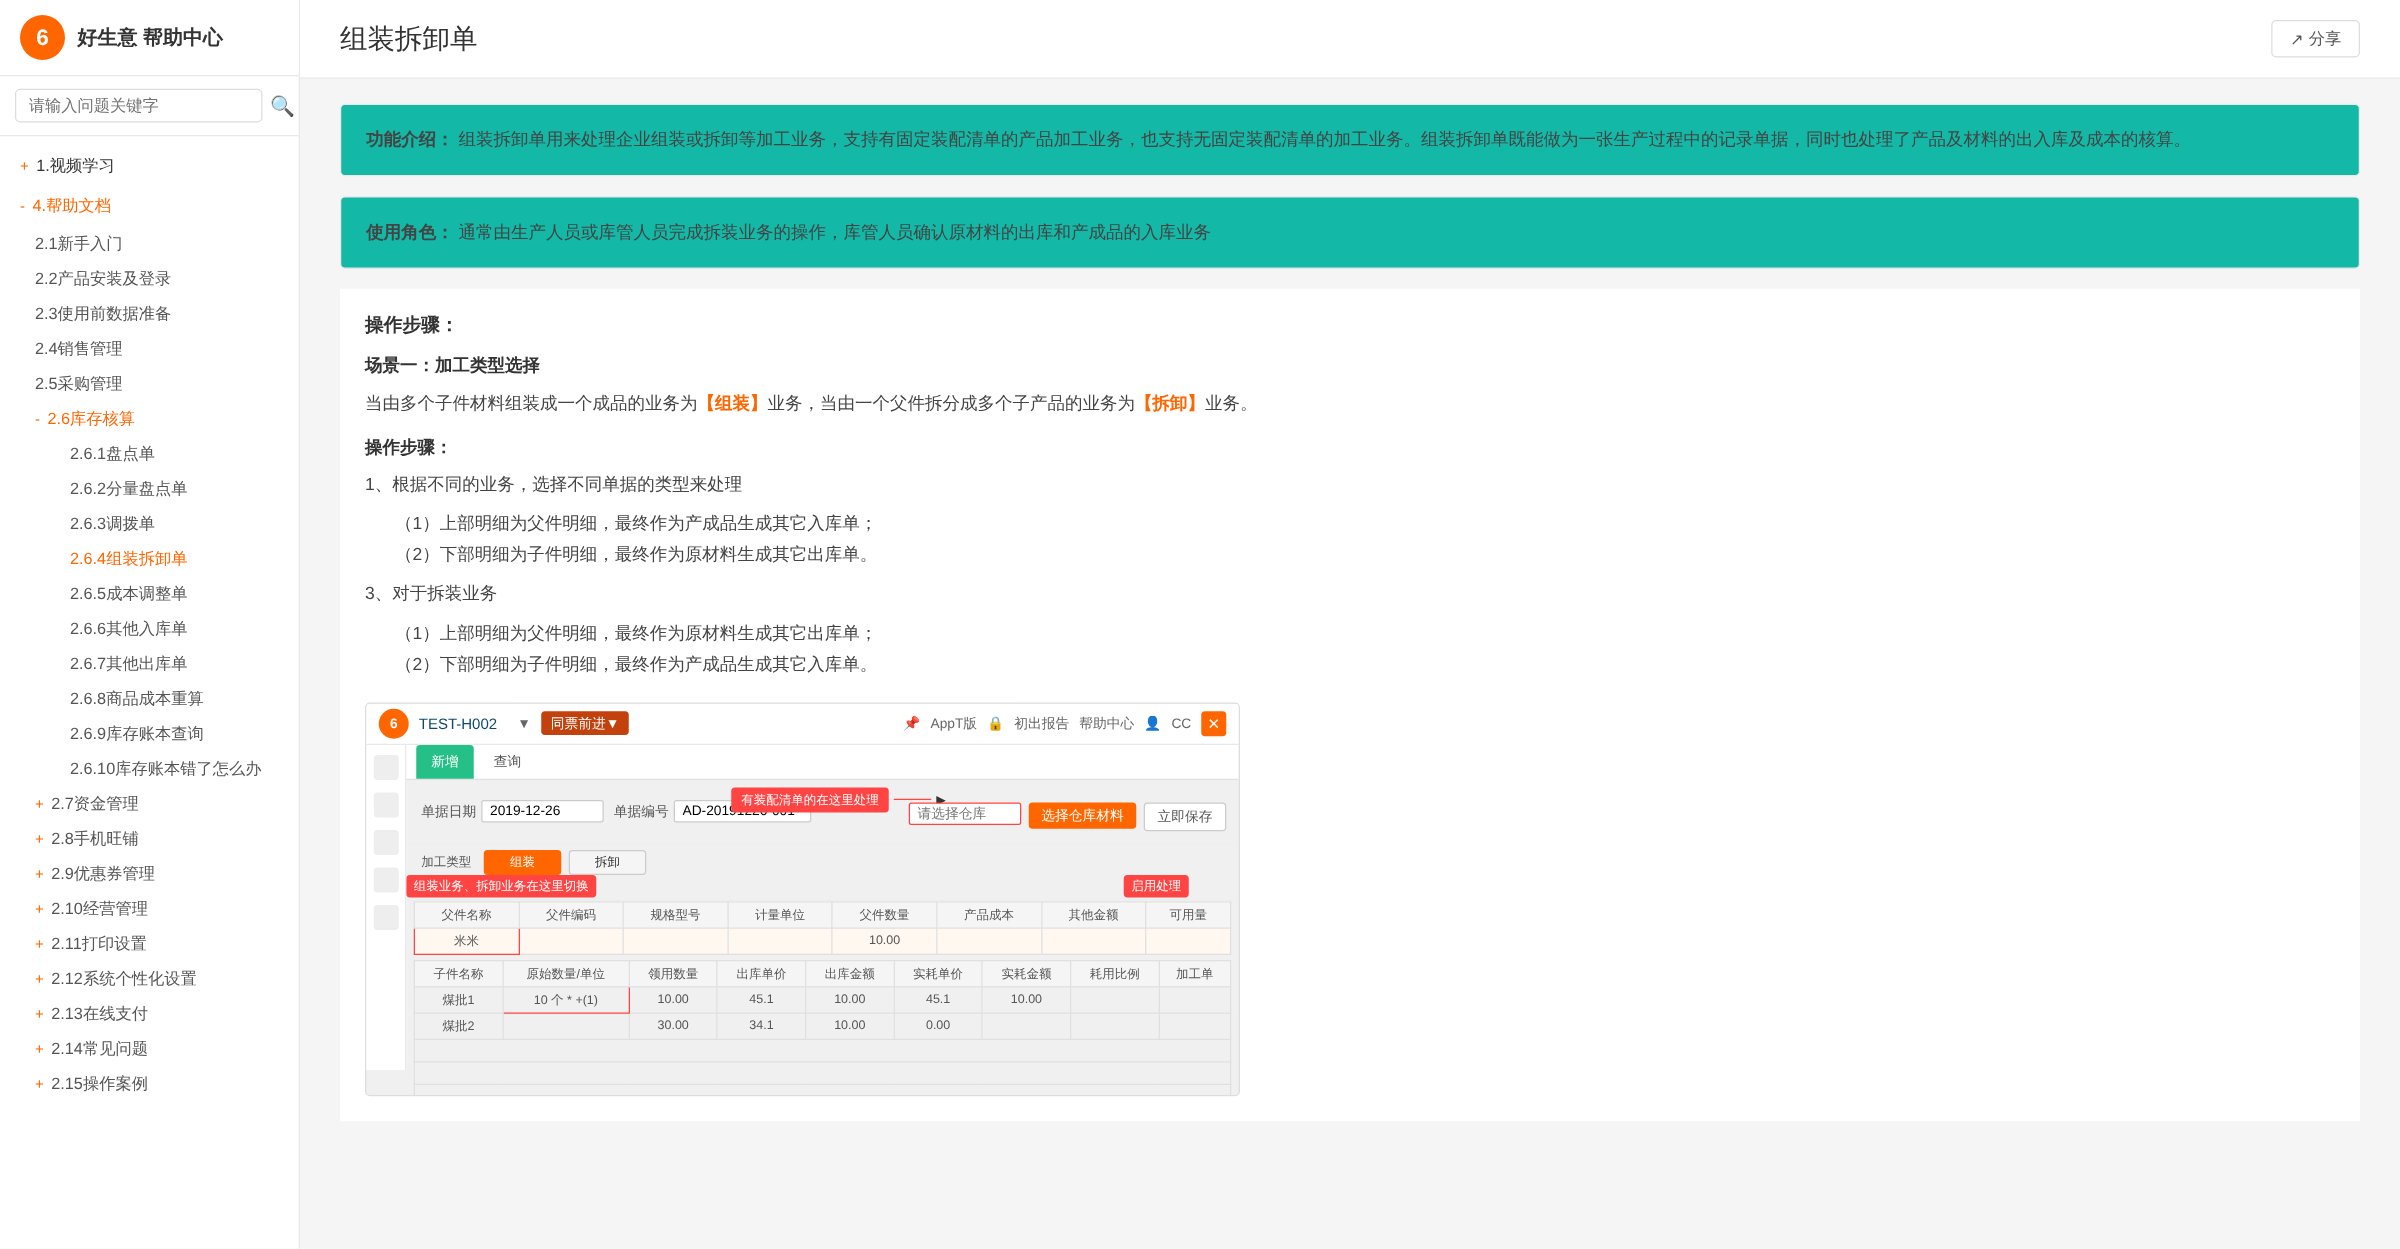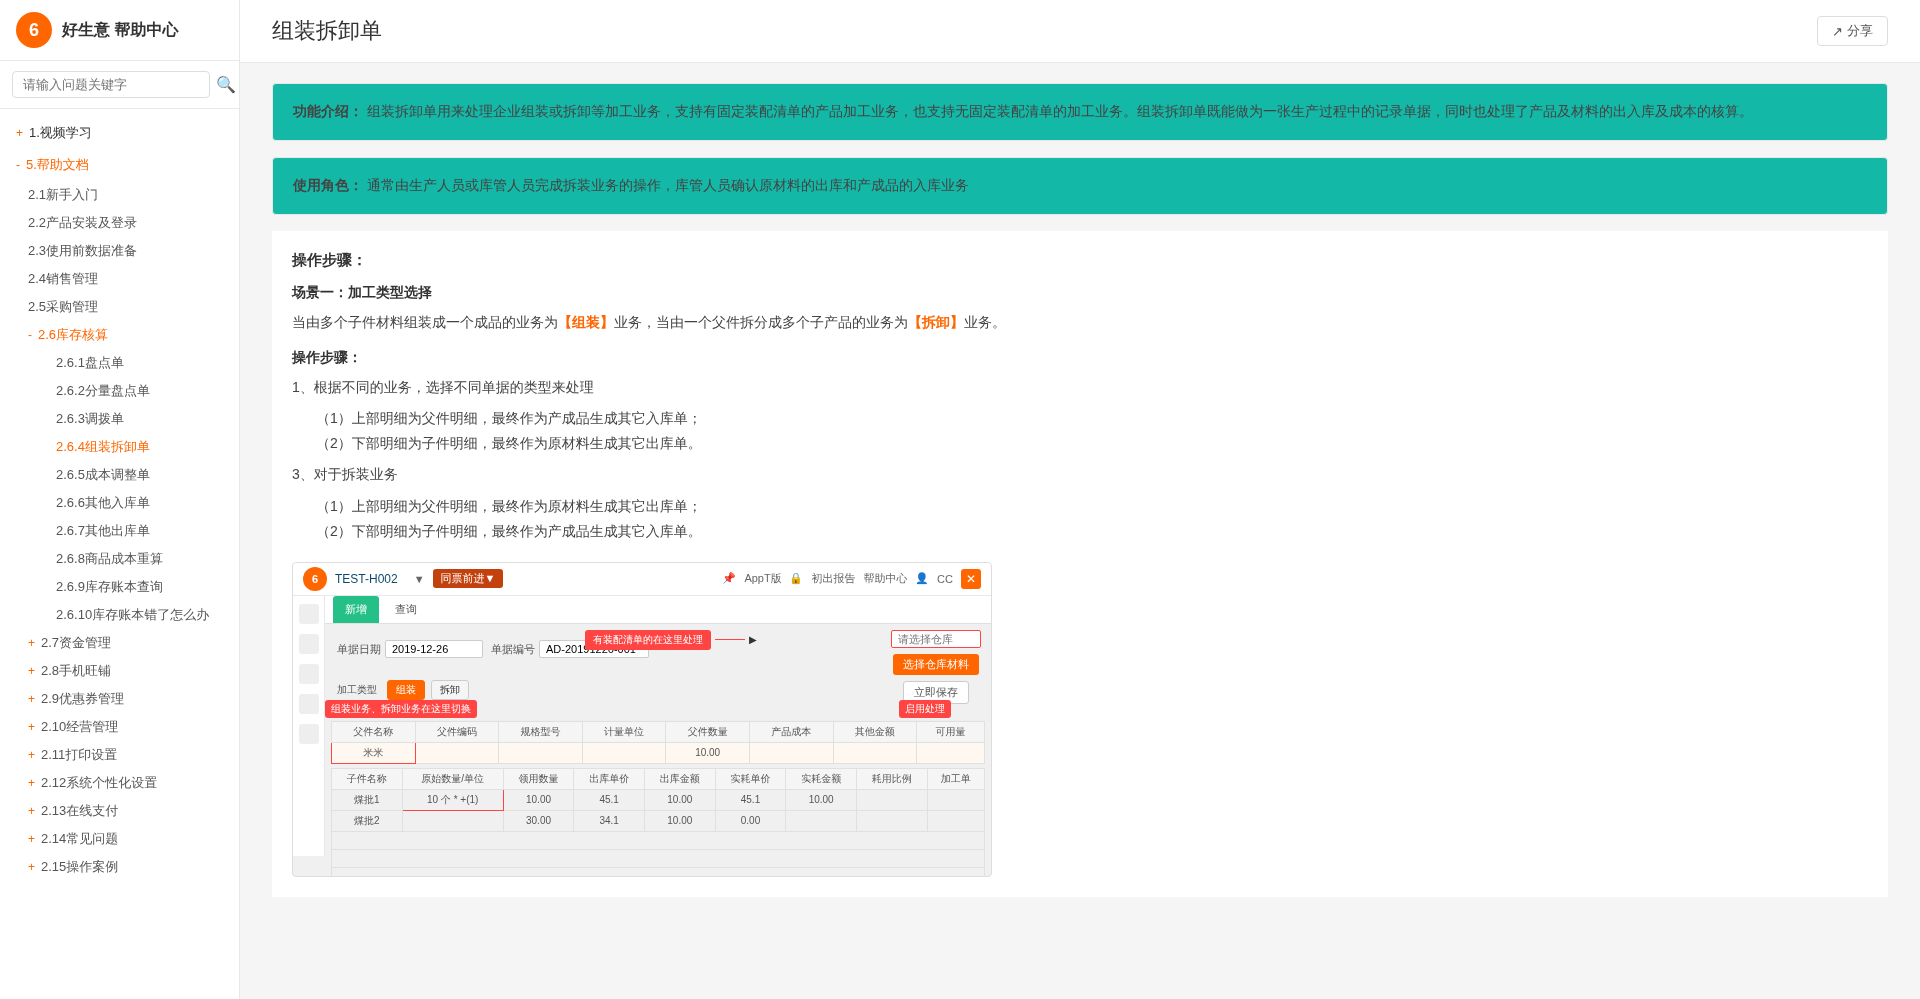--- a/index.html
+++ b/index.html
@@ -301,21 +301,21 @@
 
     .mock-type-select {
       display: flex;
       align-items: center;
       gap: 6px;
       padding: 4px 12px;
       border-bottom: 1px solid #eee;
       font-size: 11px;
     }
     .mock-type-btn {
-      padding: 2px 8px;
+      padding: 2px 20px;
       border: 1px solid #ccc;
       border-radius: 3px;
       font-size: 10px;
       background: #f5f5f5;
       cursor: pointer;
     }
     .mock-type-btn.orange { background: #ff6600; color: #fff; border-color: #ff6600; }
 
     .content-body {
       padding: 0 0 20px 0;
@@ -337,21 +337,21 @@
     <button class="search-btn">🔍</button>
   </div>
   <nav class="sidebar-nav">
 
     <div class="nav-item section">
       <span class="prefix plus">+</span>
       <span>1.视频学习</span>
     </div>
     <div class="nav-item section section-orange">
       <span class="prefix minus">-</span>
-      <span>5.帮助文档</span>
+      <span>4.帮助文档</span>
     </div>
     <div class="nav-sub">
       <div class="nav-item">
         <span>2.1新手入门</span>
       </div>
       <div class="nav-item">
         <span>2.2产品安装及登录</span>
       </div>
       <div class="nav-item">
         <span>2.3使用前数据准备</span>
@@ -525,21 +525,21 @@
                 <span class="mock-label">单据编号</span>
                 <input class="mock-input mock-input-wide" value="AD-20191226-001" readonly="" style="">
               </div>
 
               <div style="position:absolute; top:6px; left:260px; display:flex; align-items:center; gap:4px;">
                 <div style="background:#ff4444; color:#fff; font-size:10px; padding:3px 8px; border-radius:3px; white-space:nowrap;">有装配清单的在这里处理</div>
                 <div style="width:30px; height:1px; background:#ff4444;"></div>
                 <div style="font-size:10px;">▶</div>
               </div>
 
-              <div style="position:absolute; right:10px; top:6px; display:flex; align-items:center; gap:6px;flex-direction:column;">
+              <div style="position:absolute; right:10px; top:18px; display:flex; align-items:flex-start; gap:6px;">
                 <input class="mock-input mock-input-hl" placeholder="请选择仓库" style="width: 90px; border-color: rgb(255, 68, 68);">
                 <button class="mock-btn-primary">选择仓库材料</button>
                 <button class="mock-btn-secondary">立即保存</button>
               </div>
             </div>
 
             <div class="mock-type-select" style="position:relative; padding-bottom:20px;">
               <span style="font-size:10px; color:#555; margin-right:4px;">加工类型</span>
               <div class="mock-type-btn orange">组装</div>
               <div class="mock-type-btn">拆卸</div>

